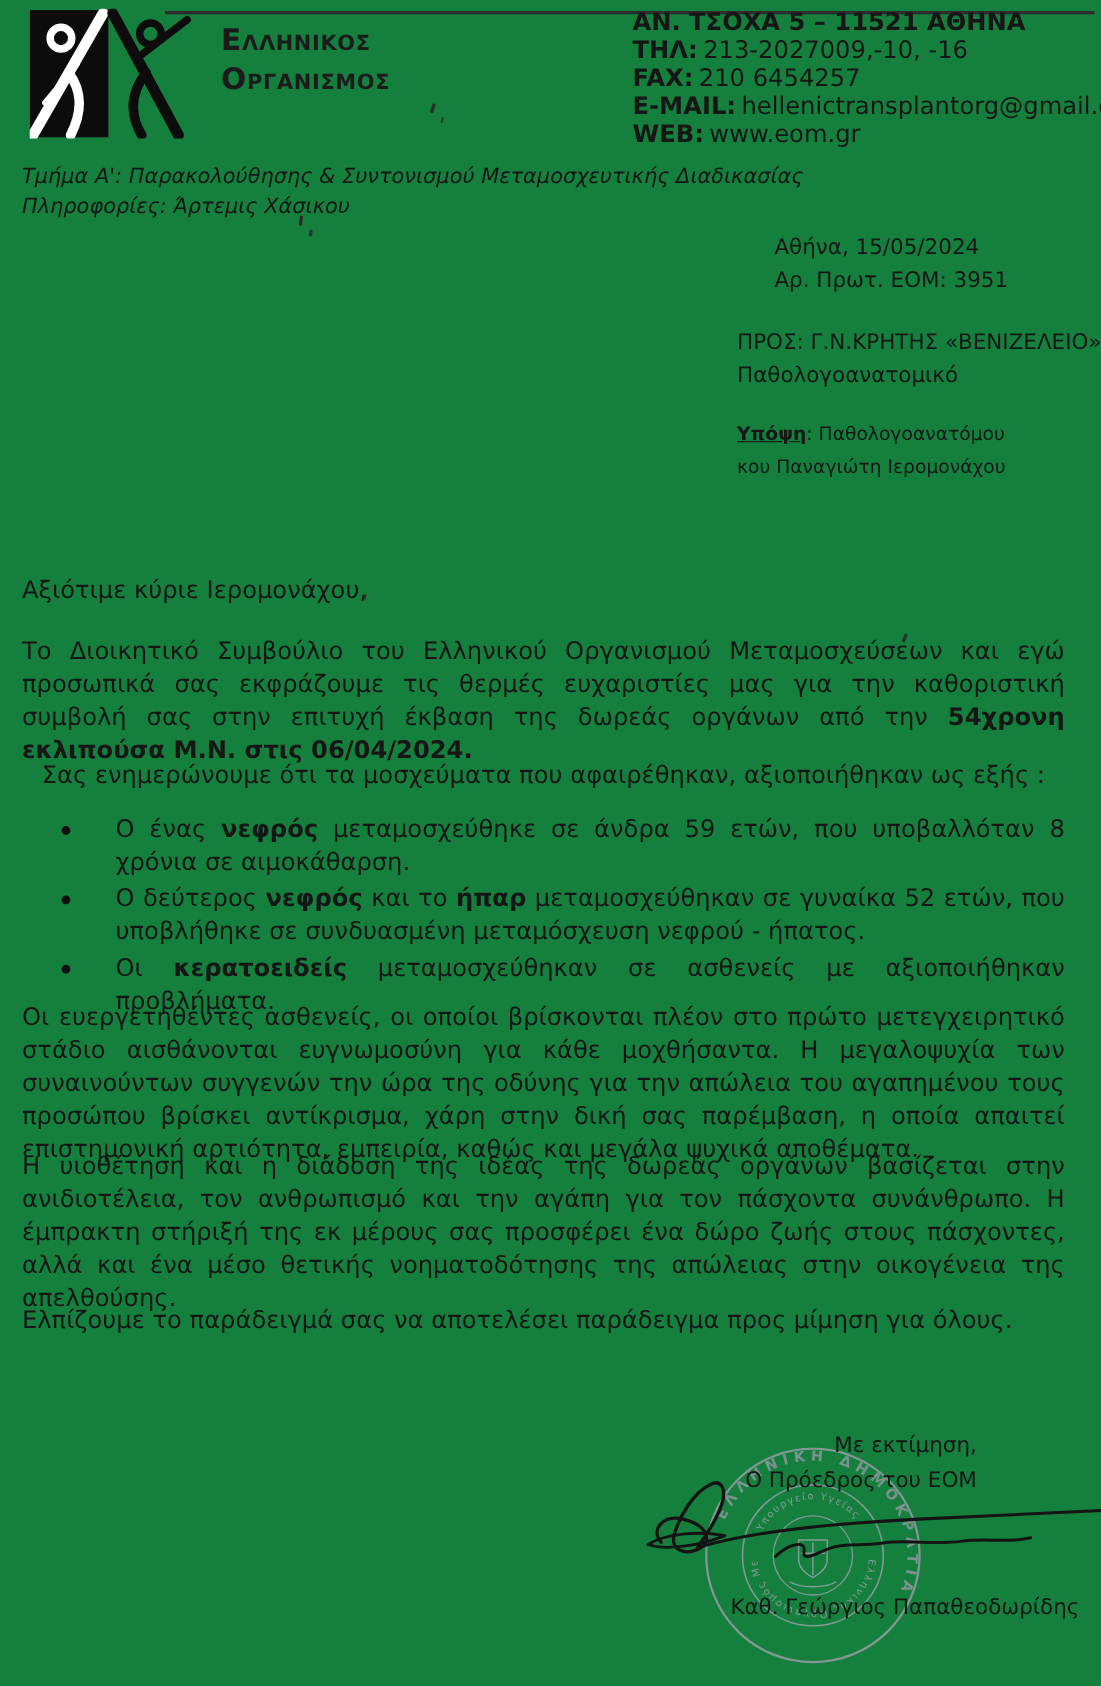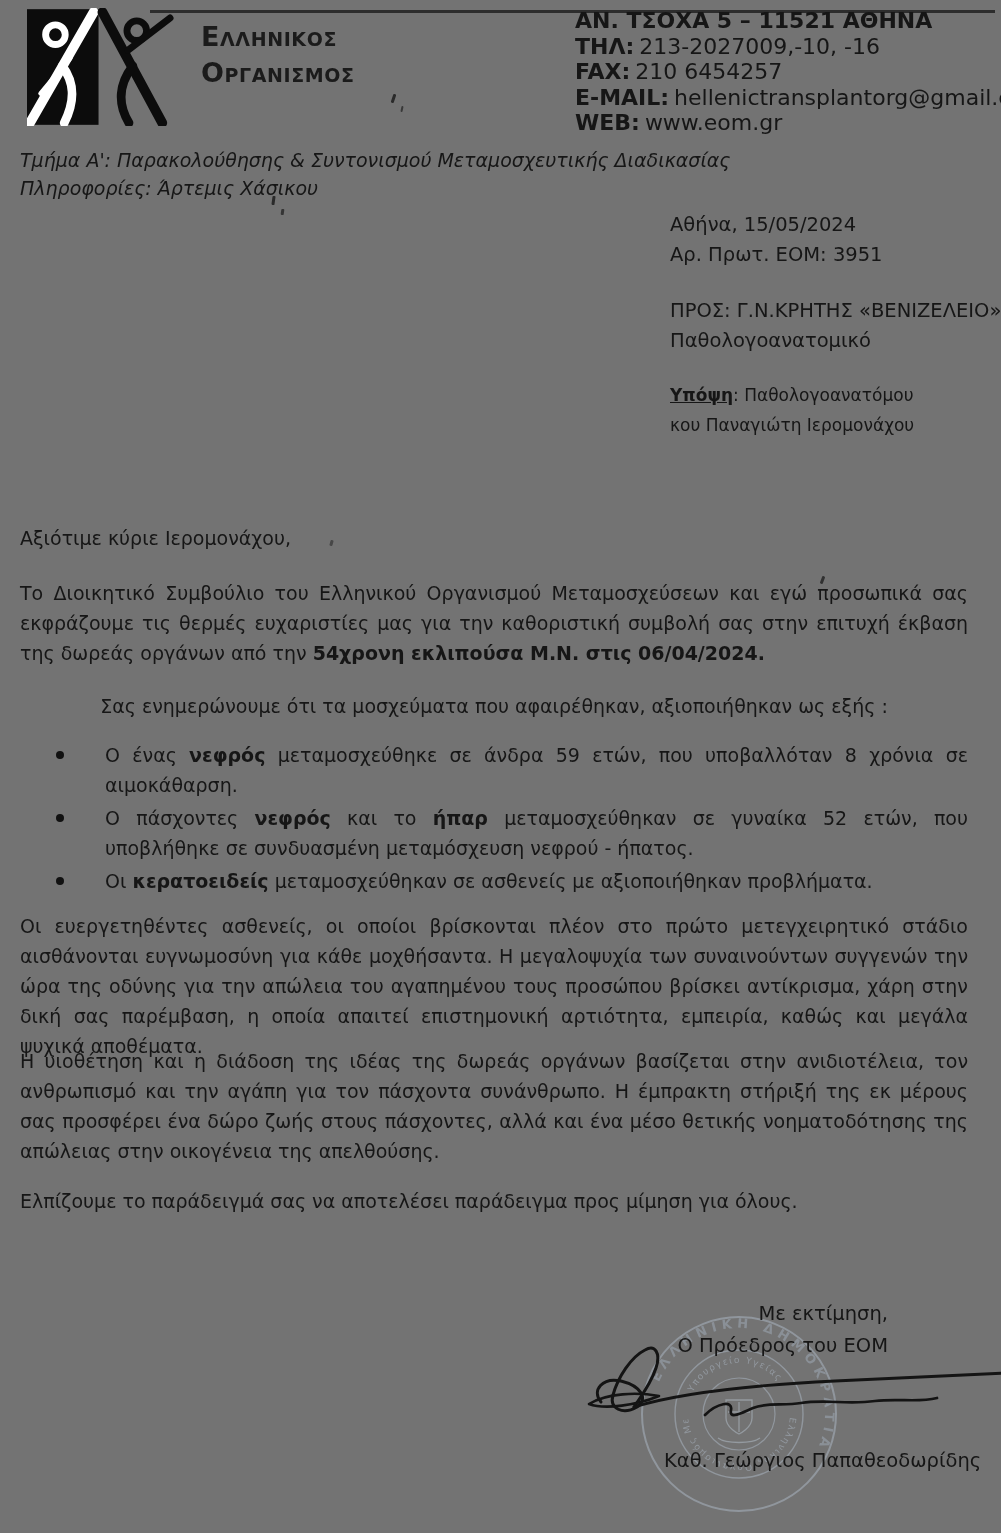--- a/index.html
+++ b/index.html
@@ -1,44 +1,44 @@
 <!DOCTYPE html>
 <html lang="el"><head>
 <meta charset="utf-8">
 <style>
   html,body{margin:0;padding:0;background:#ffffff;}
   .page{
     position:relative;
     width:1001px;height:1533px;
-    background:#737373;
+    background:#15803d;
     font-family:"DejaVu Sans","Liberation Sans",sans-serif;
     color:#161616;
     overflow:hidden;
   }
   .abs{position:absolute;}
 
   
   .logo{left:27px;top:8px;width:147px;height:118px;}
   .top-rule{left:150px;top:10px;width:845px;height:3px;background:#2d2d2d;}
   .brand{left:201px;top:20px;font-weight:700;color:#1b1b1b;letter-spacing:.6px;line-height:33px;white-space:nowrap;}
   .brand .ln{font-size:19px;}
   .brand .init{font-size:27px;}
   .addr{left:575px;top:8px;font-size:22px;line-height:25.5px;white-space:nowrap;}
   .addr .l1{font-weight:700;}
   .addr b{font-weight:700;margin-right:5px;}
   .dept{left:20px;top:146px;font-size:19px;line-height:28px;white-space:nowrap;font-style:italic;}
 
   
-  .meta{left:670px;top:210px;font-size:19.5px;line-height:30px;white-space:nowrap;}
+  .meta{left:704px;top:210px;font-size:19.5px;line-height:30px;white-space:nowrap;}
   .to-block{left:670px;top:296px;font-size:19.5px;line-height:30px;white-space:nowrap;}
   .attn-block{left:670px;top:380px;font-size:17px;line-height:30px;white-space:nowrap;}
   .attn-block .u{font-weight:700;text-decoration:underline;}
 
   
-  .bodytext{font-size:19px;line-height:30px;}
+  .bodytext{font-size:22px;line-height:30px;}
   .salutation{left:20px;top:523px;white-space:nowrap;}
   .para{left:20px;width:948px;text-align:justify;}
   .p1{top:578px;}
   .p2{top:691px;text-align:center;}
   .bullets{top:740px;}
   .bullets ul{margin:0;padding:0;list-style:none;}
   .bullets li{position:relative;padding-left:85px;text-align:justify;margin-bottom:3px;}
   .bullets li::before{content:"";position:absolute;left:36px;top:11px;width:8px;height:8px;border-radius:50%;background:#111;}
   .p3{top:911px;}
   .p4{top:1046px;}
@@ -120,21 +120,21 @@
 
   <div class="abs bodytext salutation">Αξιότιμε κύριε Ιερομονάχου,</div>
 
   <div class="abs bodytext para p1"><span>Το Διοικητικό Συμβούλιο του Ελληνικού Οργανισμού Μεταμοσχεύσεων και εγώ προσωπικά σας εκφράζουμε τις θερμές ευχαριστίες μας για την καθοριστική συμβολή σας στην επιτυχή έκβαση της δωρεάς οργάνων από την </span><b>54χρονη εκλιπούσα Μ.Ν. στις 06/04/2024.</b></div>
 
   <div class="abs bodytext para p2">Σας ενημερώνουμε ότι τα μοσχεύματα που αφαιρέθηκαν, αξιοποιήθηκαν ως εξής :</div>
 
   <div class="abs bodytext para bullets">
     <ul>
       <li><span>Ο ένας </span><b>νεφρός</b><span> μεταμοσχεύθηκε σε άνδρα 59 ετών, που υποβαλλόταν 8 χρόνια σε αιμοκάθαρση.</span><b></b><span></span></li>
-      <li><span>Ο πάσχοντες </span><b>νεφρός</b><span> και το </span><b>ήπαρ</b><span> μεταμοσχεύθηκαν σε γυναίκα 52 ετών, που υποβλήθηκε σε συνδυασμένη μεταμόσχευση νεφρού - ήπατος.</span></li>
+      <li><span>Ο δεύτερος </span><b>νεφρός</b><span> και το </span><b>ήπαρ</b><span> μεταμοσχεύθηκαν σε γυναίκα 52 ετών, που υποβλήθηκε σε συνδυασμένη μεταμόσχευση νεφρού - ήπατος.</span></li>
       <li><span>Οι </span><b>κερατοειδείς</b><span> μεταμοσχεύθηκαν σε ασθενείς με αξιοποιήθηκαν προβλήματα.</span><b></b><span></span></li>
     </ul>
   </div>
 
   <div class="abs bodytext para p3">Οι ευεργετηθέντες ασθενείς, οι οποίοι βρίσκονται πλέον στο πρώτο μετεγχειρητικό στάδιο αισθάνονται ευγνωμοσύνη για κάθε μοχθήσαντα. Η μεγαλοψυχία των συναινούντων συγγενών την ώρα της οδύνης για την απώλεια του αγαπημένου τους προσώπου βρίσκει αντίκρισμα, χάρη στην δική σας παρέμβαση, η οποία απαιτεί επιστημονική αρτιότητα, εμπειρία, καθώς και μεγάλα ψυχικά αποθέματα.</div>
   <div class="abs bodytext para p4">Η υιοθέτηση και η διάδοση της ιδέας της δωρεάς οργάνων βασίζεται στην ανιδιοτέλεια, τον ανθρωπισμό και την αγάπη για τον πάσχοντα συνάνθρωπο. Η έμπρακτη στήριξή της εκ μέρους σας προσφέρει ένα δώρο ζωής στους πάσχοντες, αλλά και ένα μέσο θετικής νοηματοδότησης της απώλειας στην οικογένεια της απελθούσης.</div>
   <div class="abs bodytext para p5">Ελπίζουμε το παράδειγμά σας να αποτελέσει παράδειγμα προς μίμηση για όλους.</div>
 
   <svg class="abs stamp" viewBox="0 0 218 200" aria-hidden="true">
     <defs>

